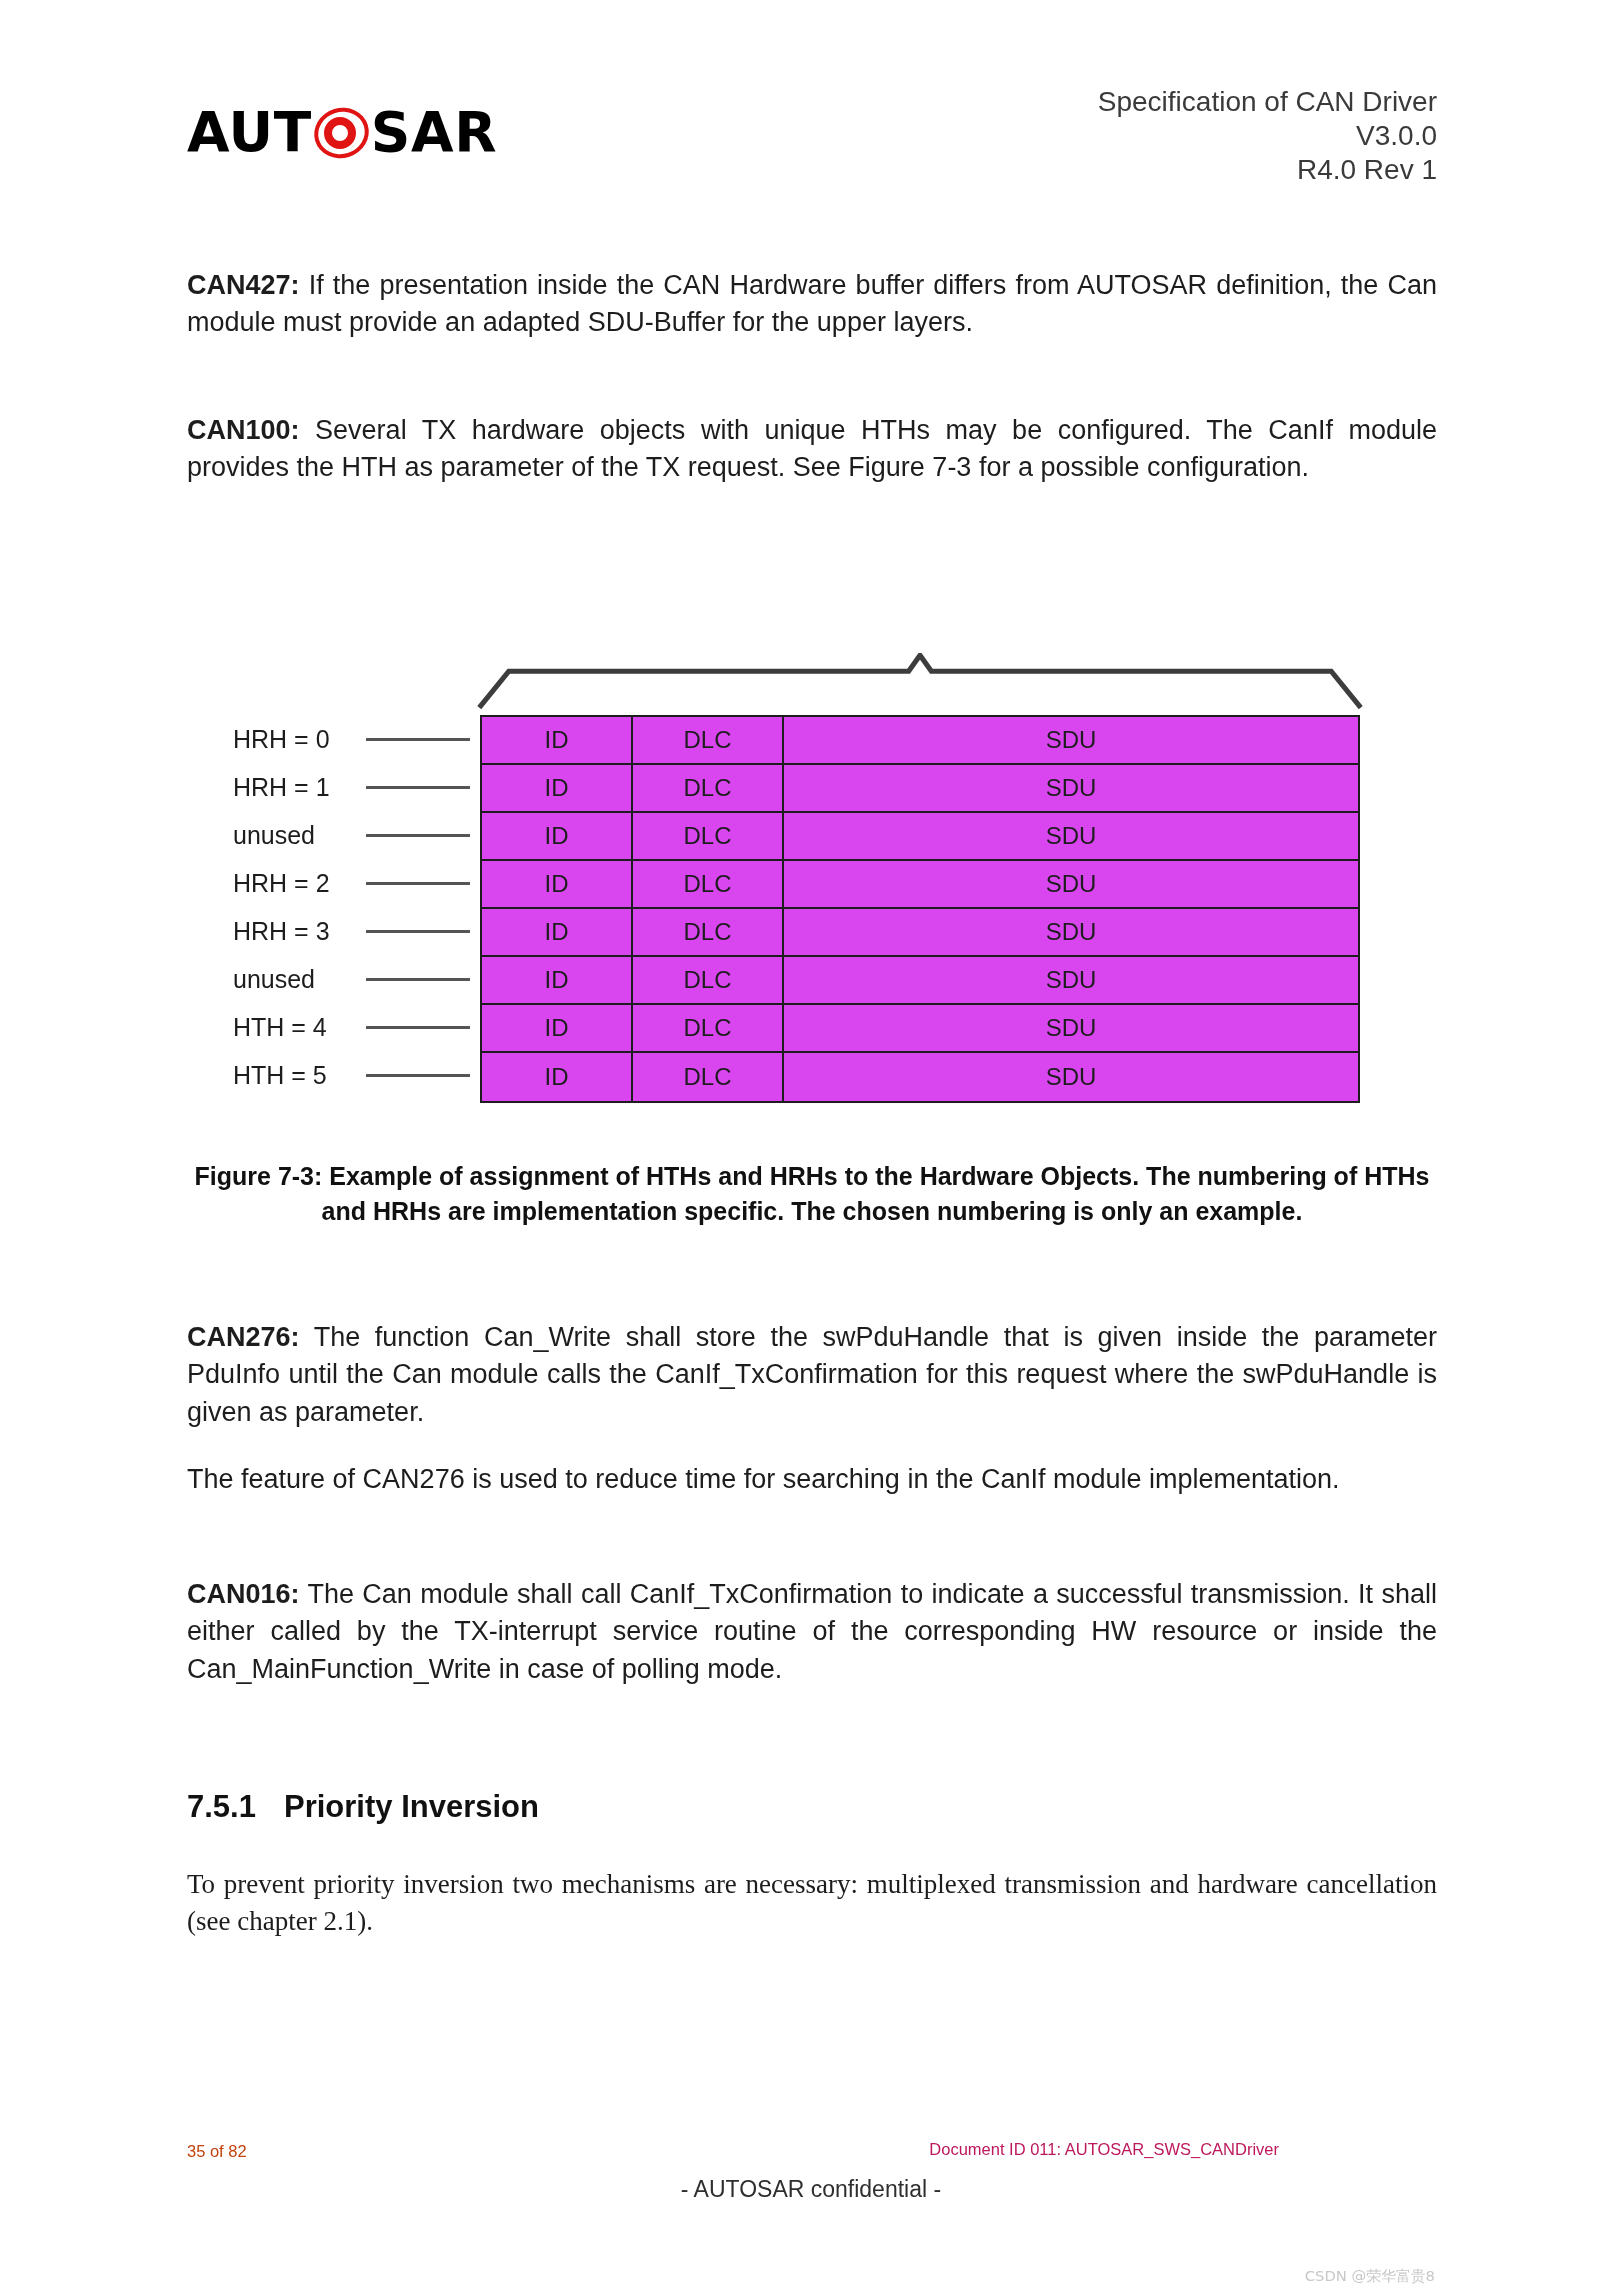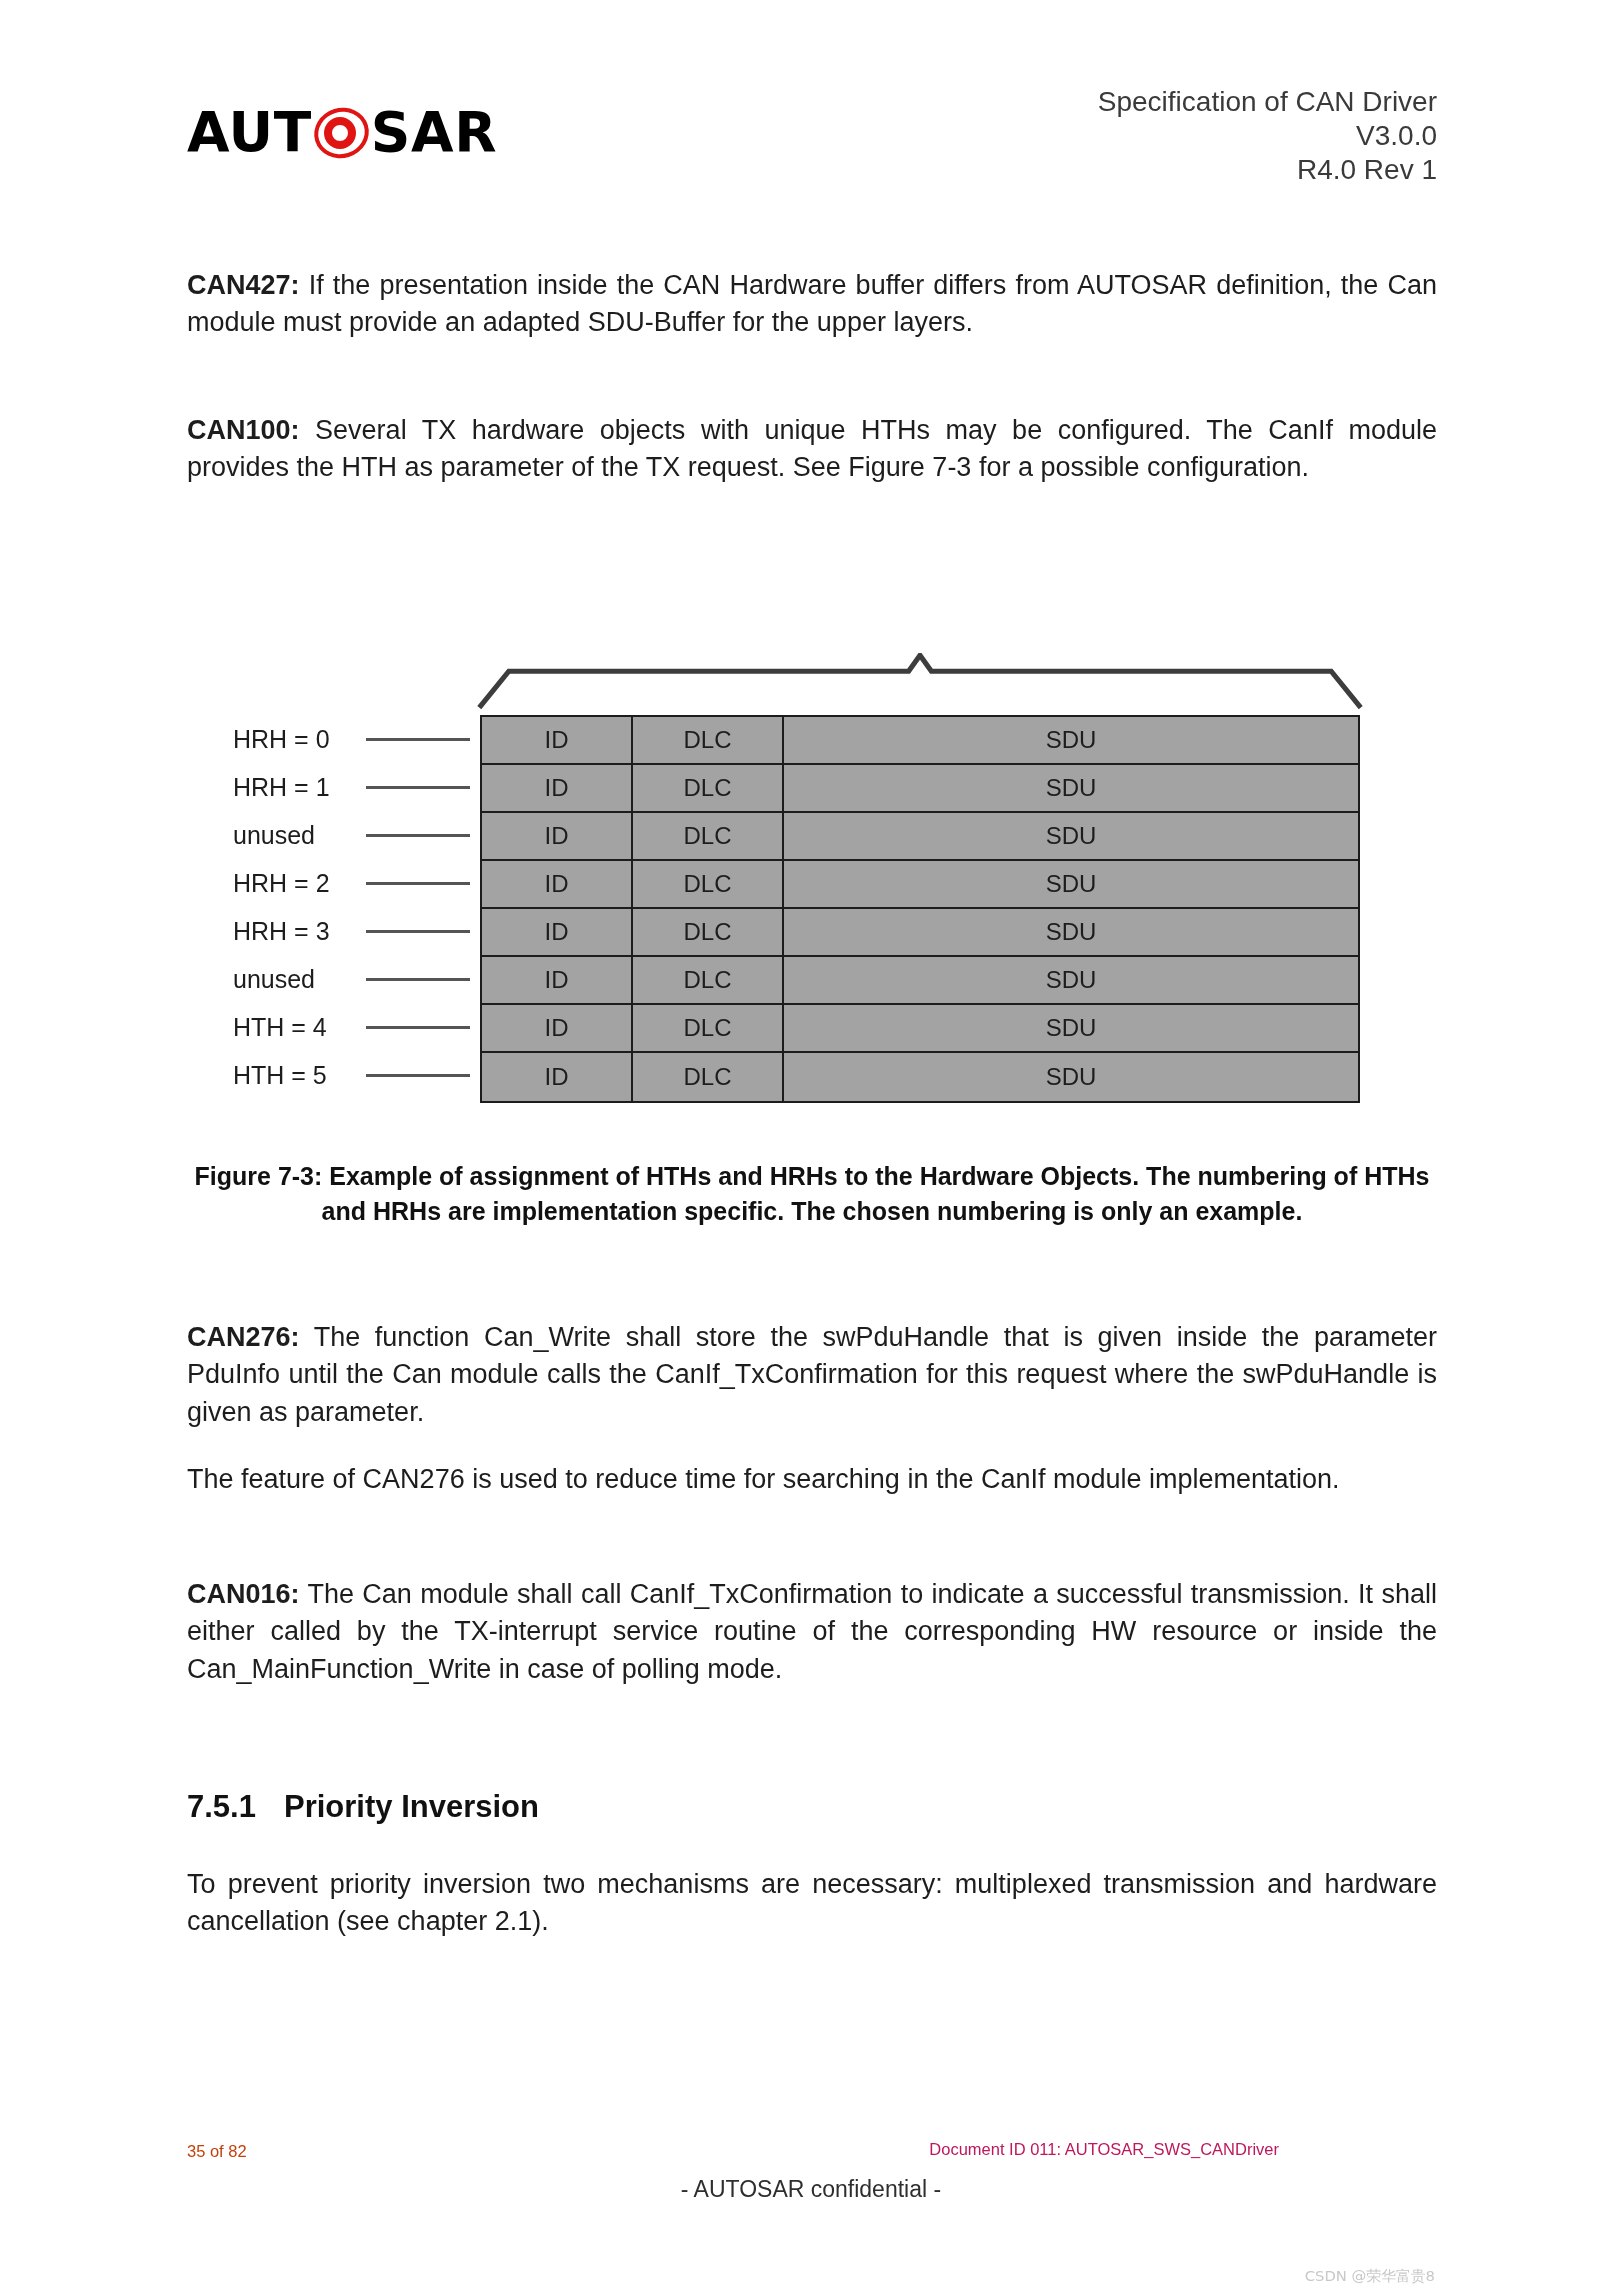--- a/index.html
+++ b/index.html
@@ -98,21 +98,21 @@
     text-justify: inter-word;
     color: #1d1d1d;
   }
   .body-text b { font-weight: 700; }
 
   .para-can427 { top: 267px; }
   .para-can100  { top: 412px; }
   .para-can276  { top: 1319px; }
   .para-feature { top: 1461px; }
   .para-can016  { top: 1576px; }
-  .para-final   { top: 1866px; }
+  .para-final   { top: 1866px; font-family: Liberation Serif, serif; }
 
   
   .figure-title {
     position: absolute;
     left: 0;
     top: 585px;
     width: 1622px;
     text-align: center;
     font-size: 25px;
     color: #2e2e2e;
@@ -127,21 +127,21 @@
     height: 57px;
   }
 
   .hw-table {
     position: absolute;
     left: 480px;
     top: 715px;
     width: 880px;
     border: 2.8px solid #1c1c1c;
     box-sizing: border-box;
-    background: #a3a3a3;
+    background: #d946ef;
   }
   .hw-row {
     display: flex;
     height: 48px;
     border-bottom: 2.8px solid #1c1c1c;
     box-sizing: border-box;
   }
   .hw-row:last-child { border-bottom: none; }
   .hw-cell {
     display: flex;

